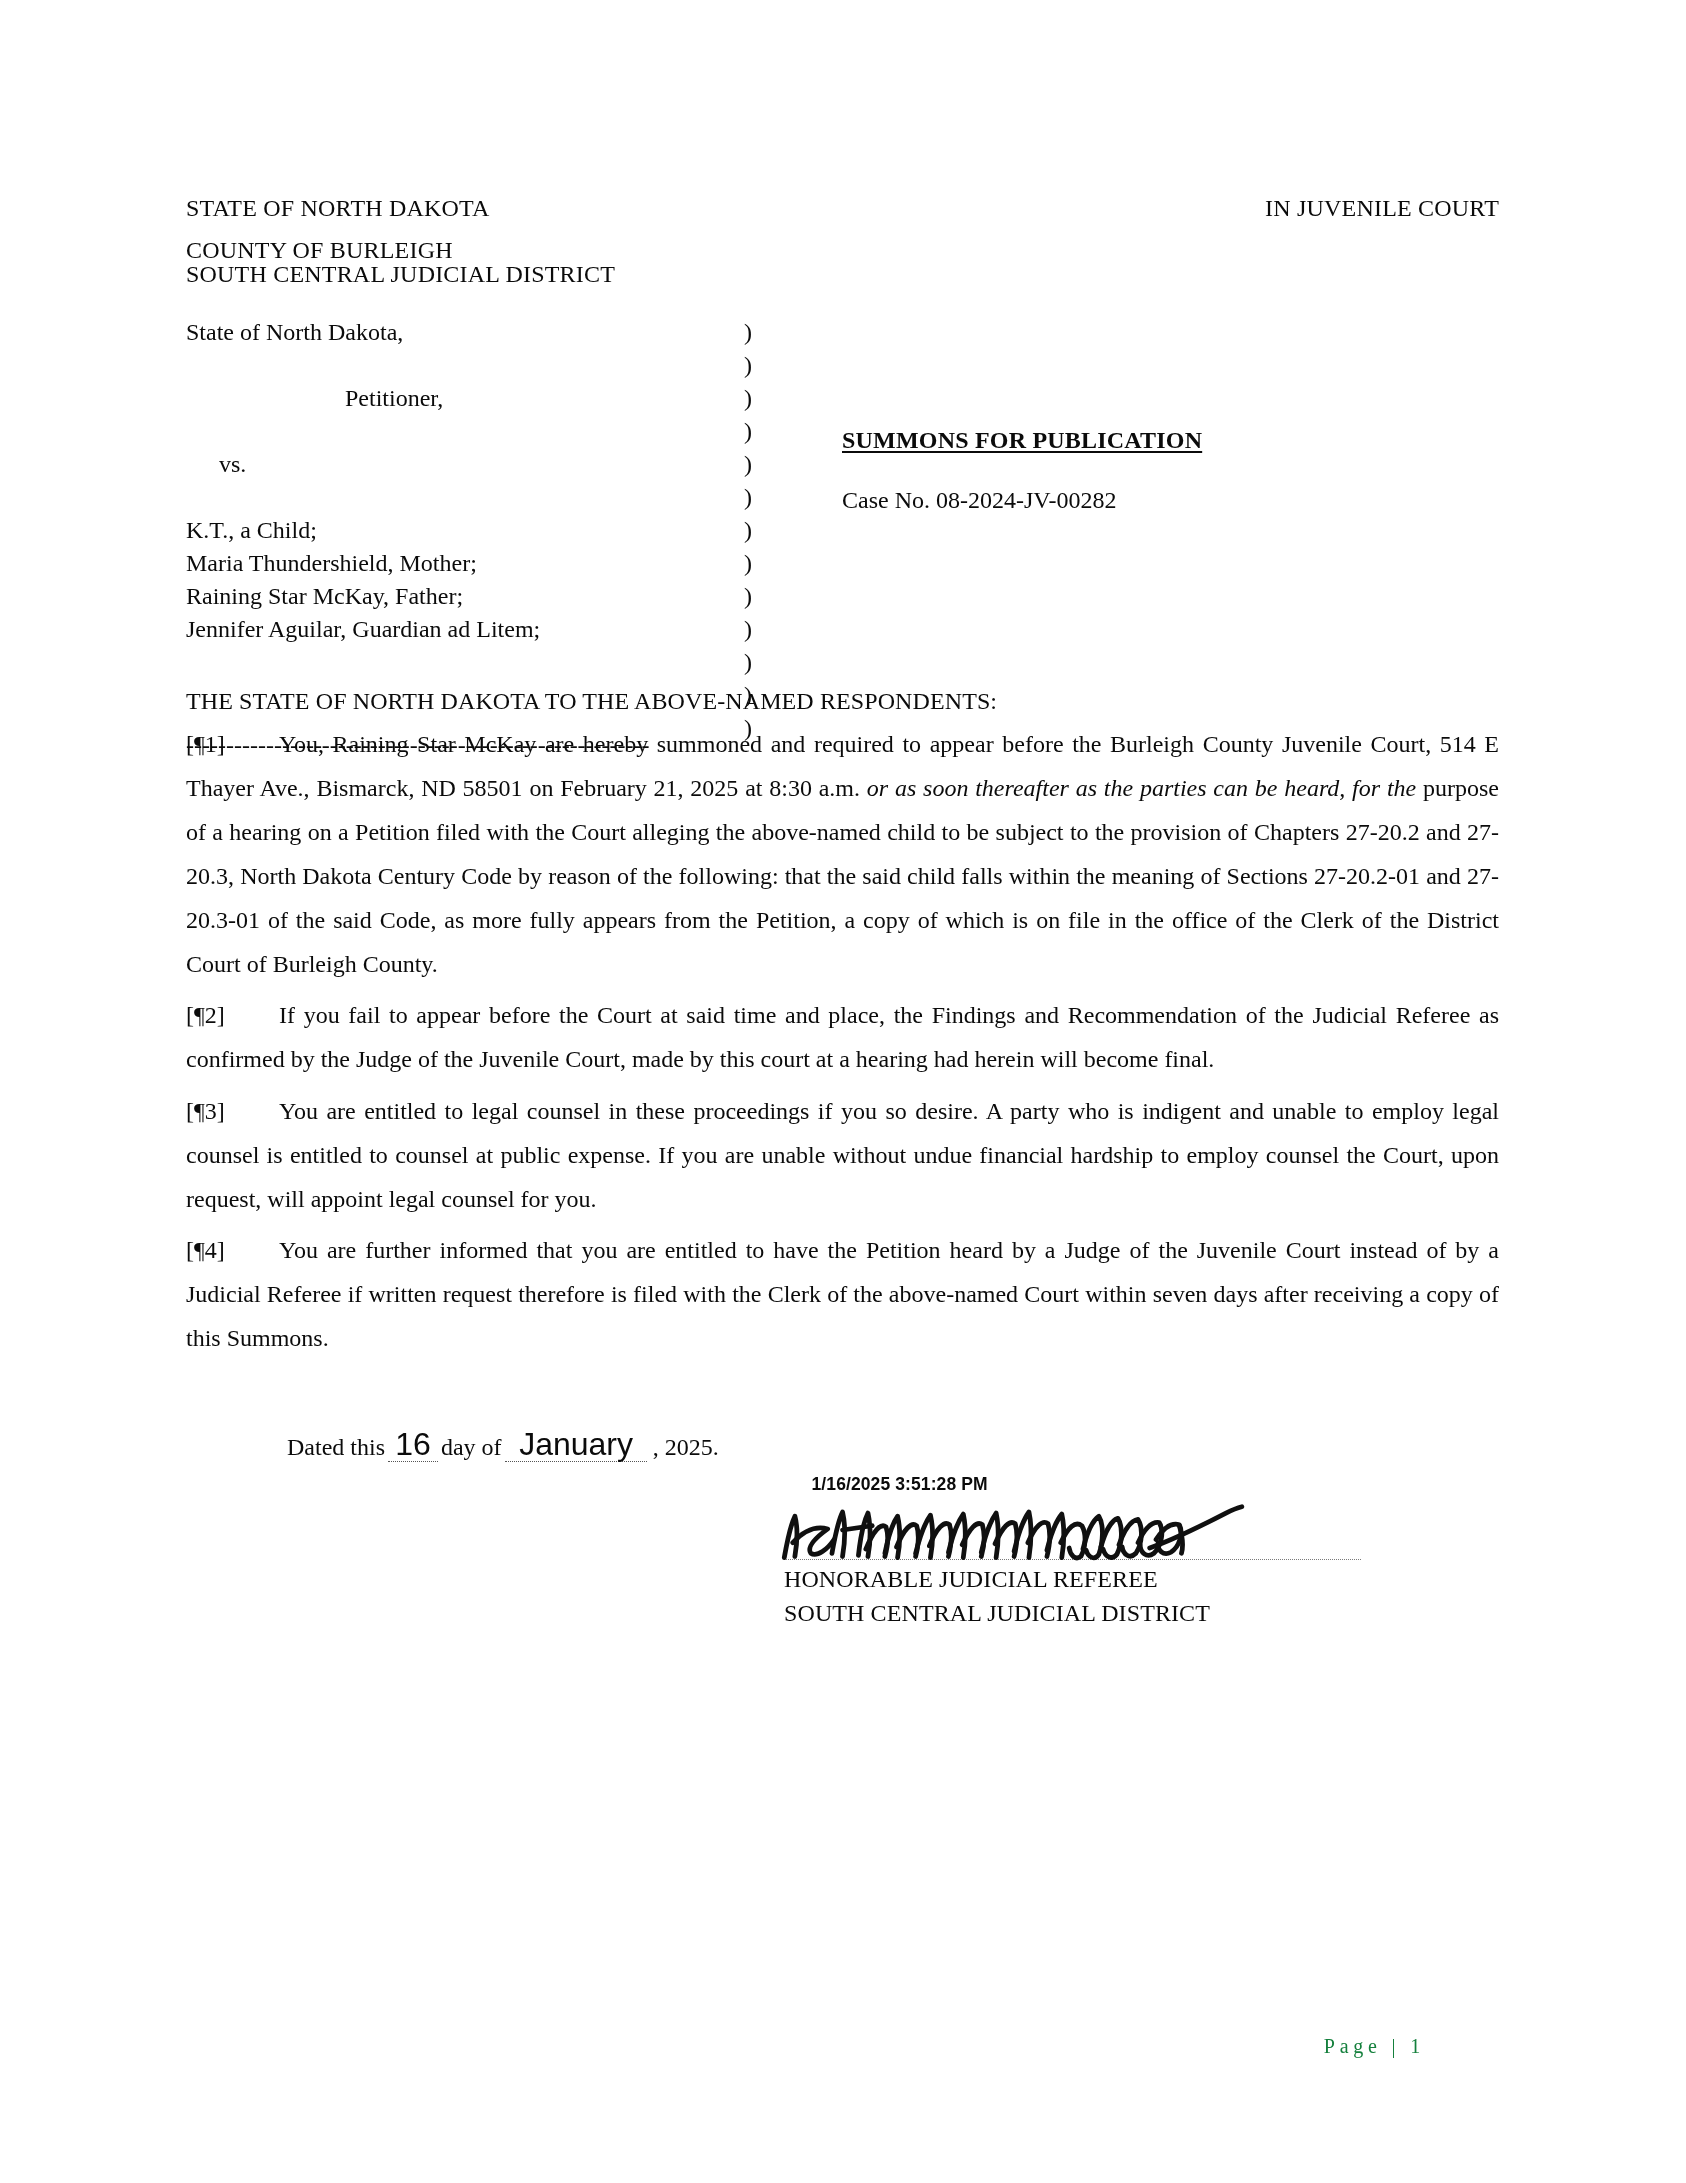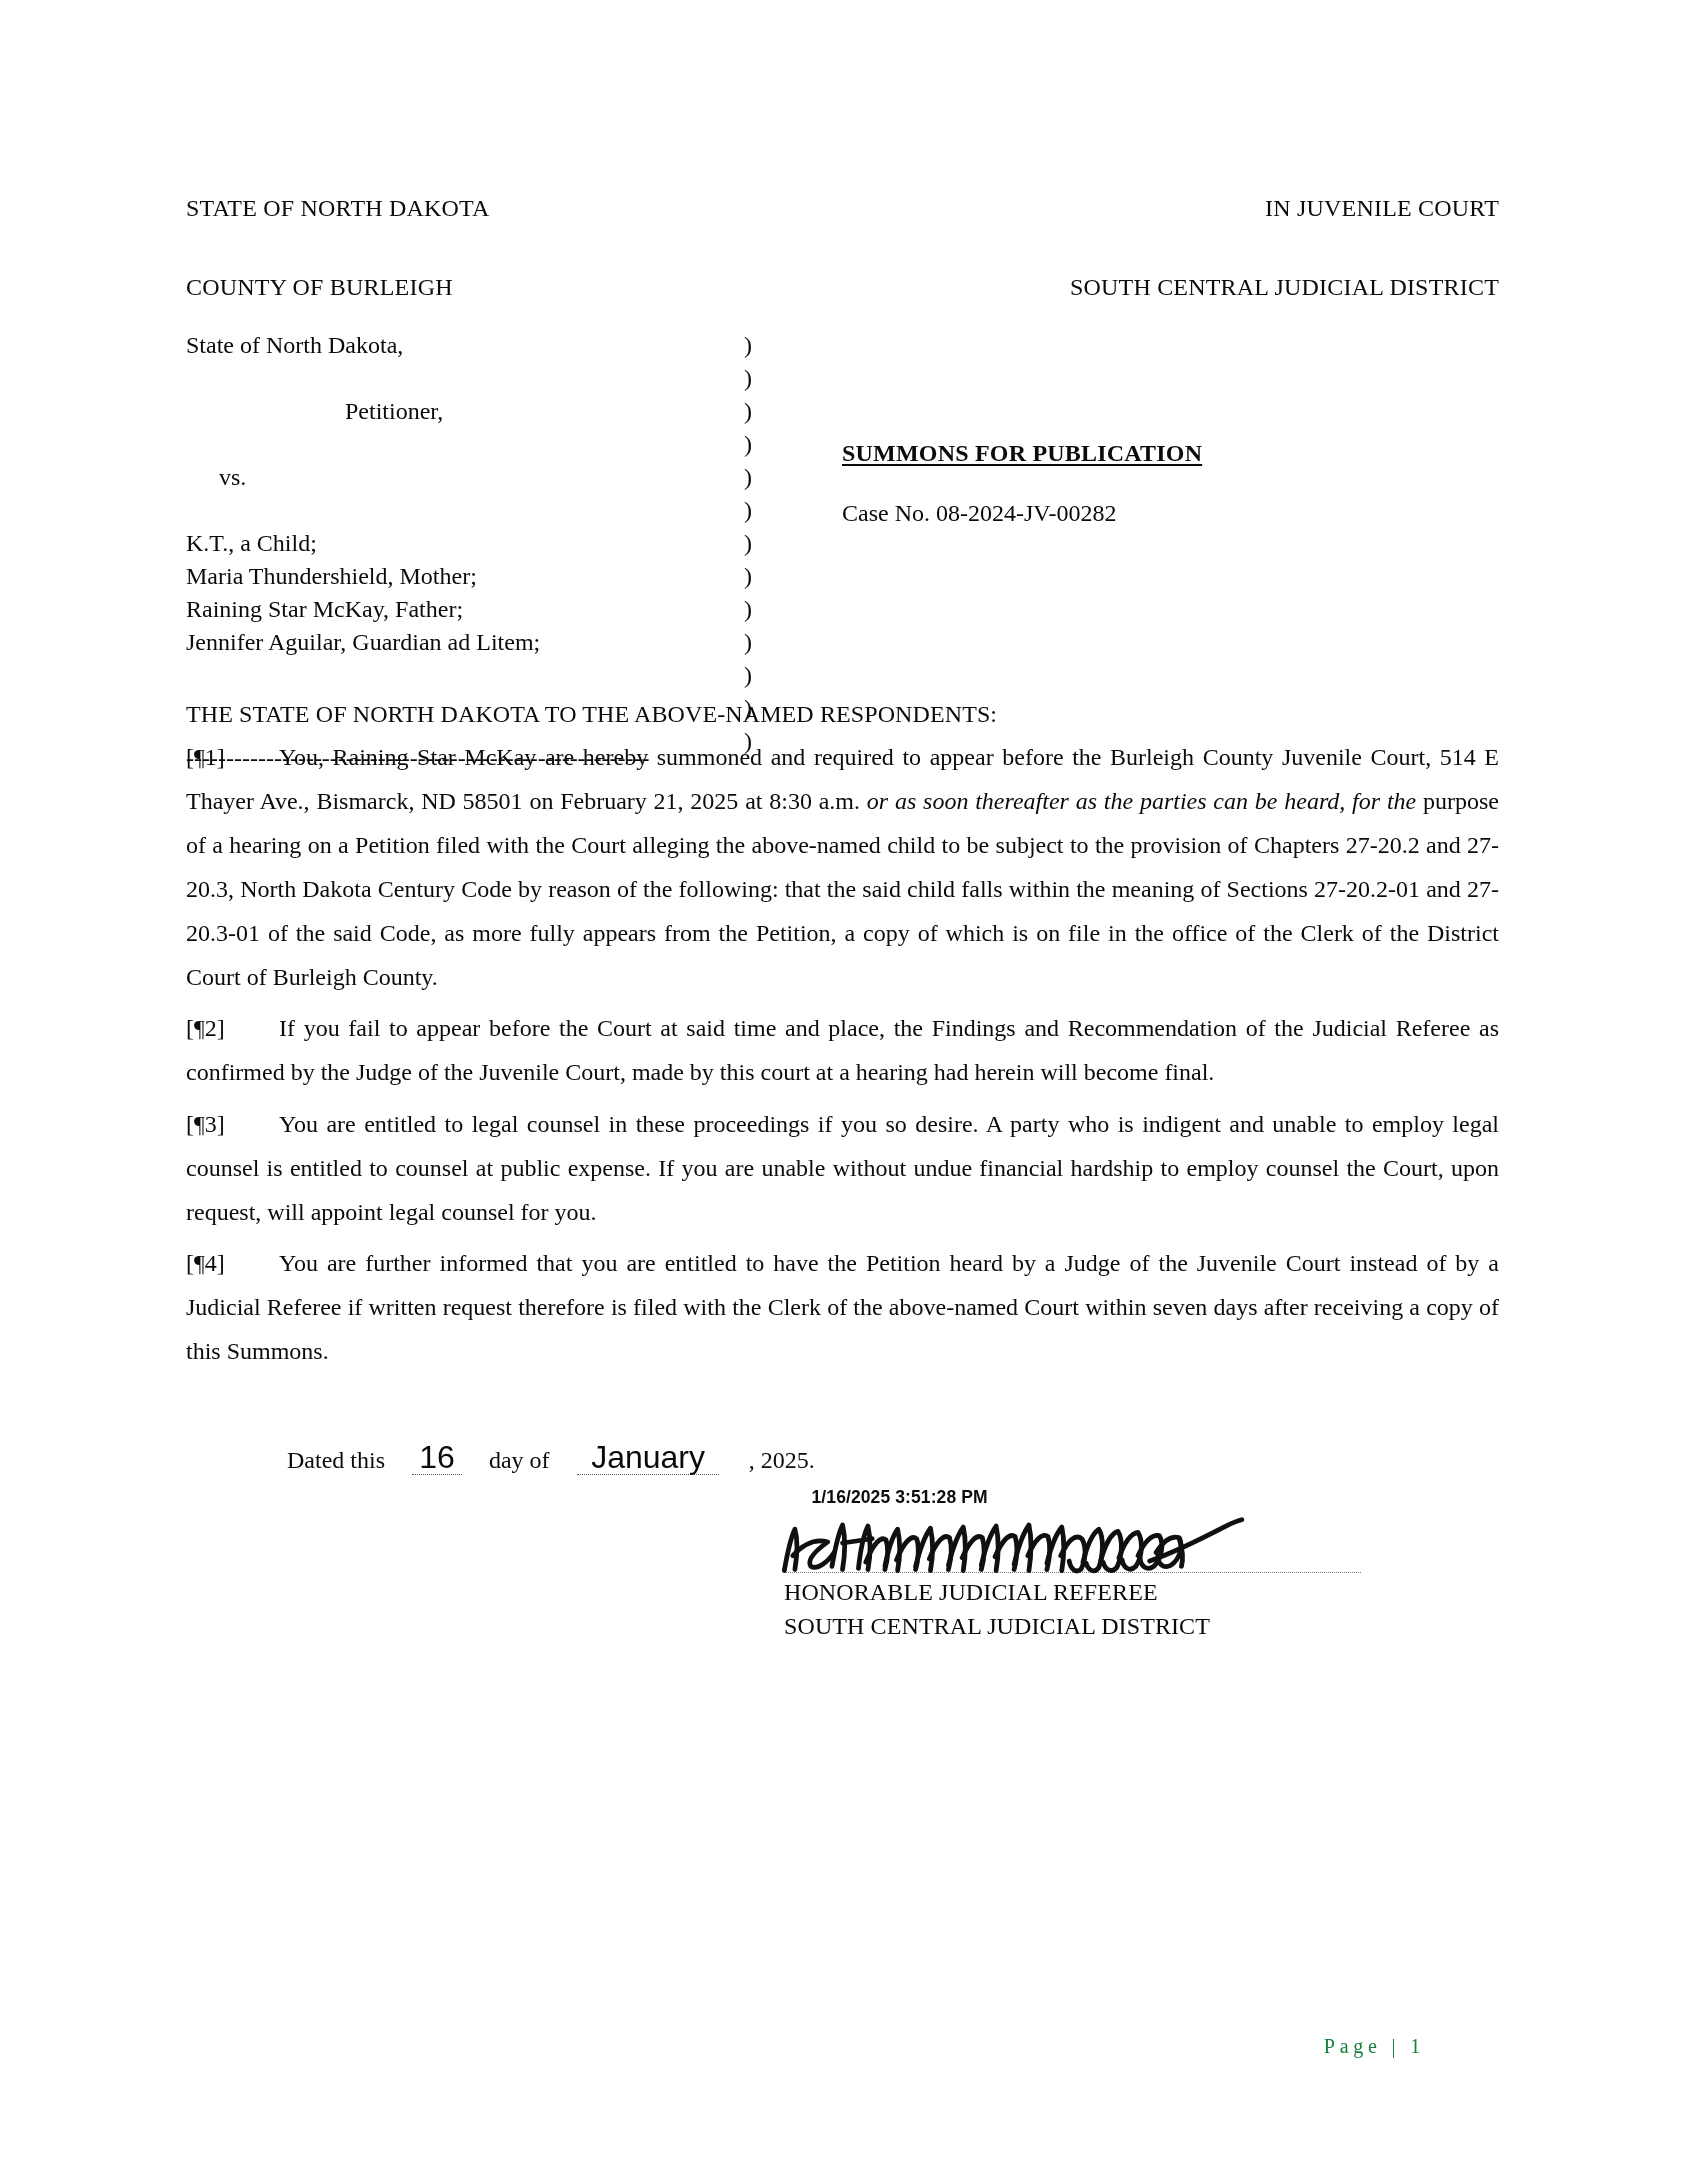--- a/index.html
+++ b/index.html
@@ -33,21 +33,21 @@
 
   
   .hdr-row {
     display: flex;
     justify-content: space-between;
     align-items: baseline;
     font-size: 24px;
     letter-spacing: 0.2px;
     line-height: 1.0;
   }
-  .hdr-row.second { margin-top: 55px; }
+  .hdr-row.second { margin-top: 18px; flex-direction: column; }
   .hdr-left  { white-space: nowrap; }
   .hdr-right { white-space: nowrap; }
 
   
   .caption {
     position: relative;
     margin-top: 30px;
     height: 370px;
   }
   .cap-left {
@@ -127,21 +127,20 @@
   p.body em { font-style: italic; }
 
   
   .dated-wrap {
     margin-top: 68px;
     padding-left: 101px;
     font-size: 24px;
     display: flex;
     align-items: baseline;
     white-space: nowrap;
-    gap: 24px;
   }
   .fillin {
     font-family: "Liberation Sans", "DejaVu Sans", sans-serif;
     font-size: 32px;
     line-height: 1;
     border-bottom: 1.1px dotted #555;
     padding: 0 5.3px 1.1px 5.3px;
     margin: 0 3.2px;
     display: inline-block;
   }

